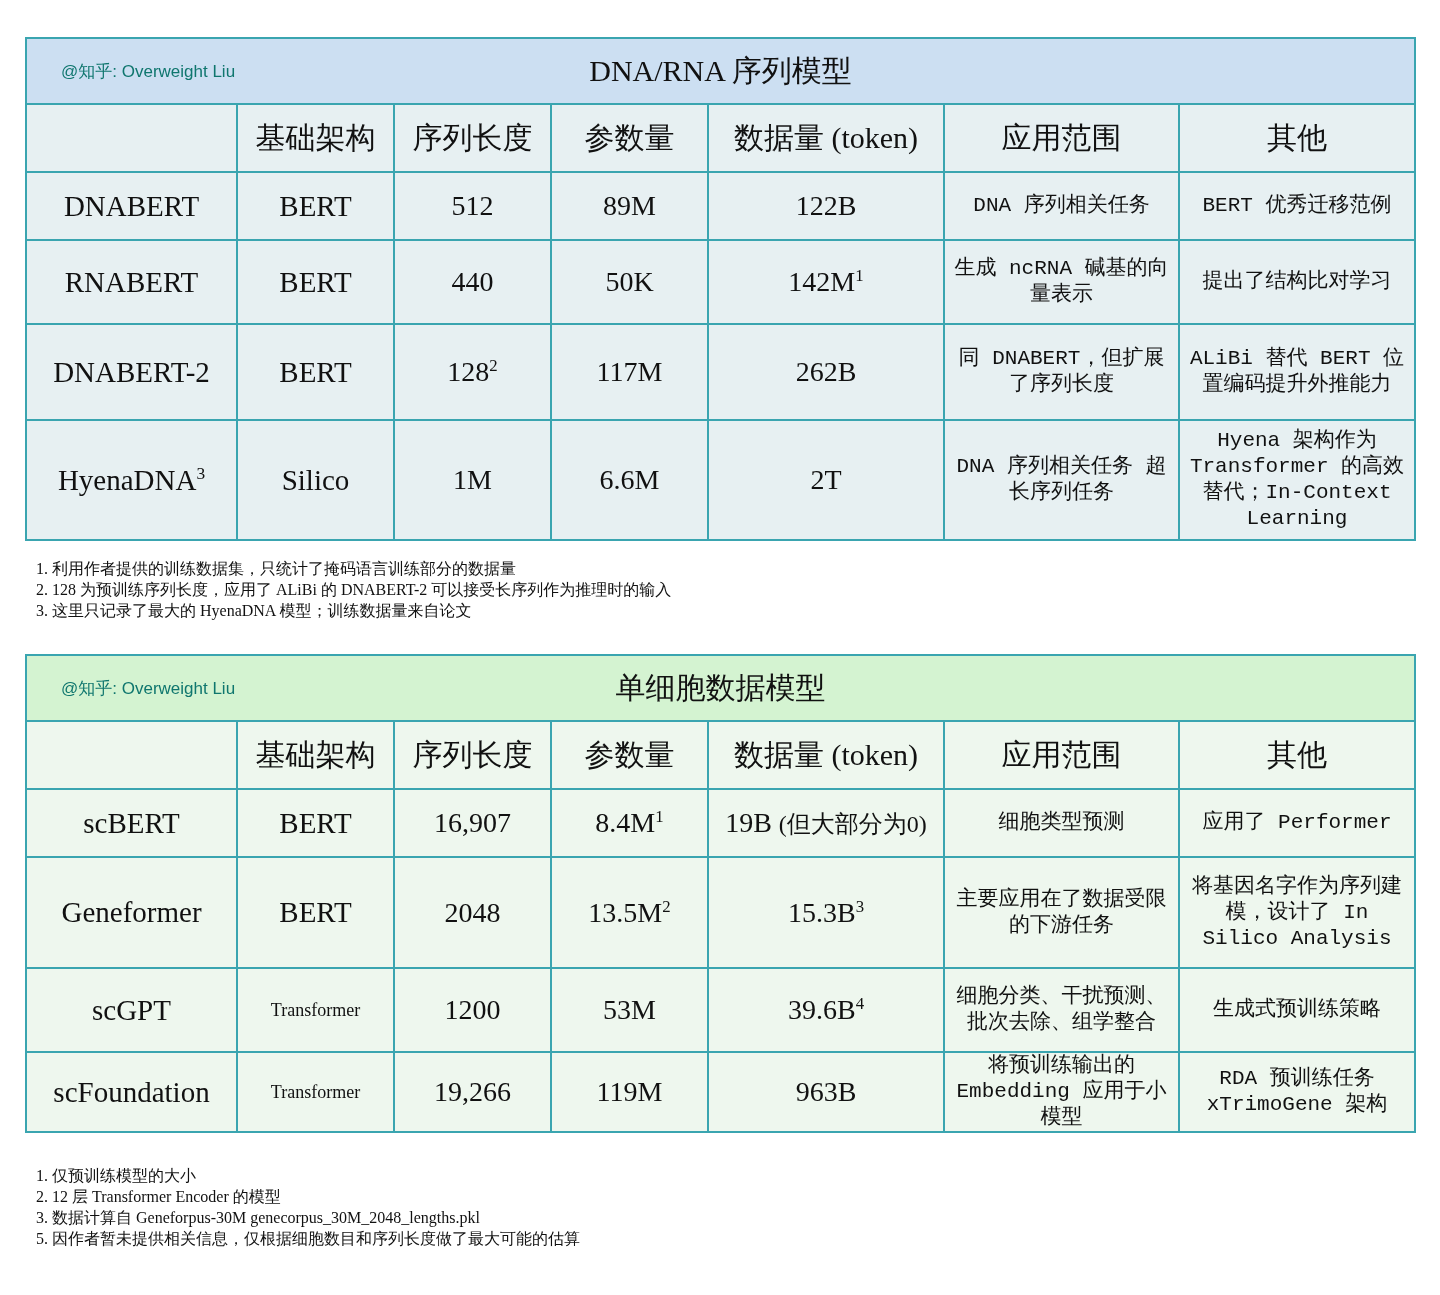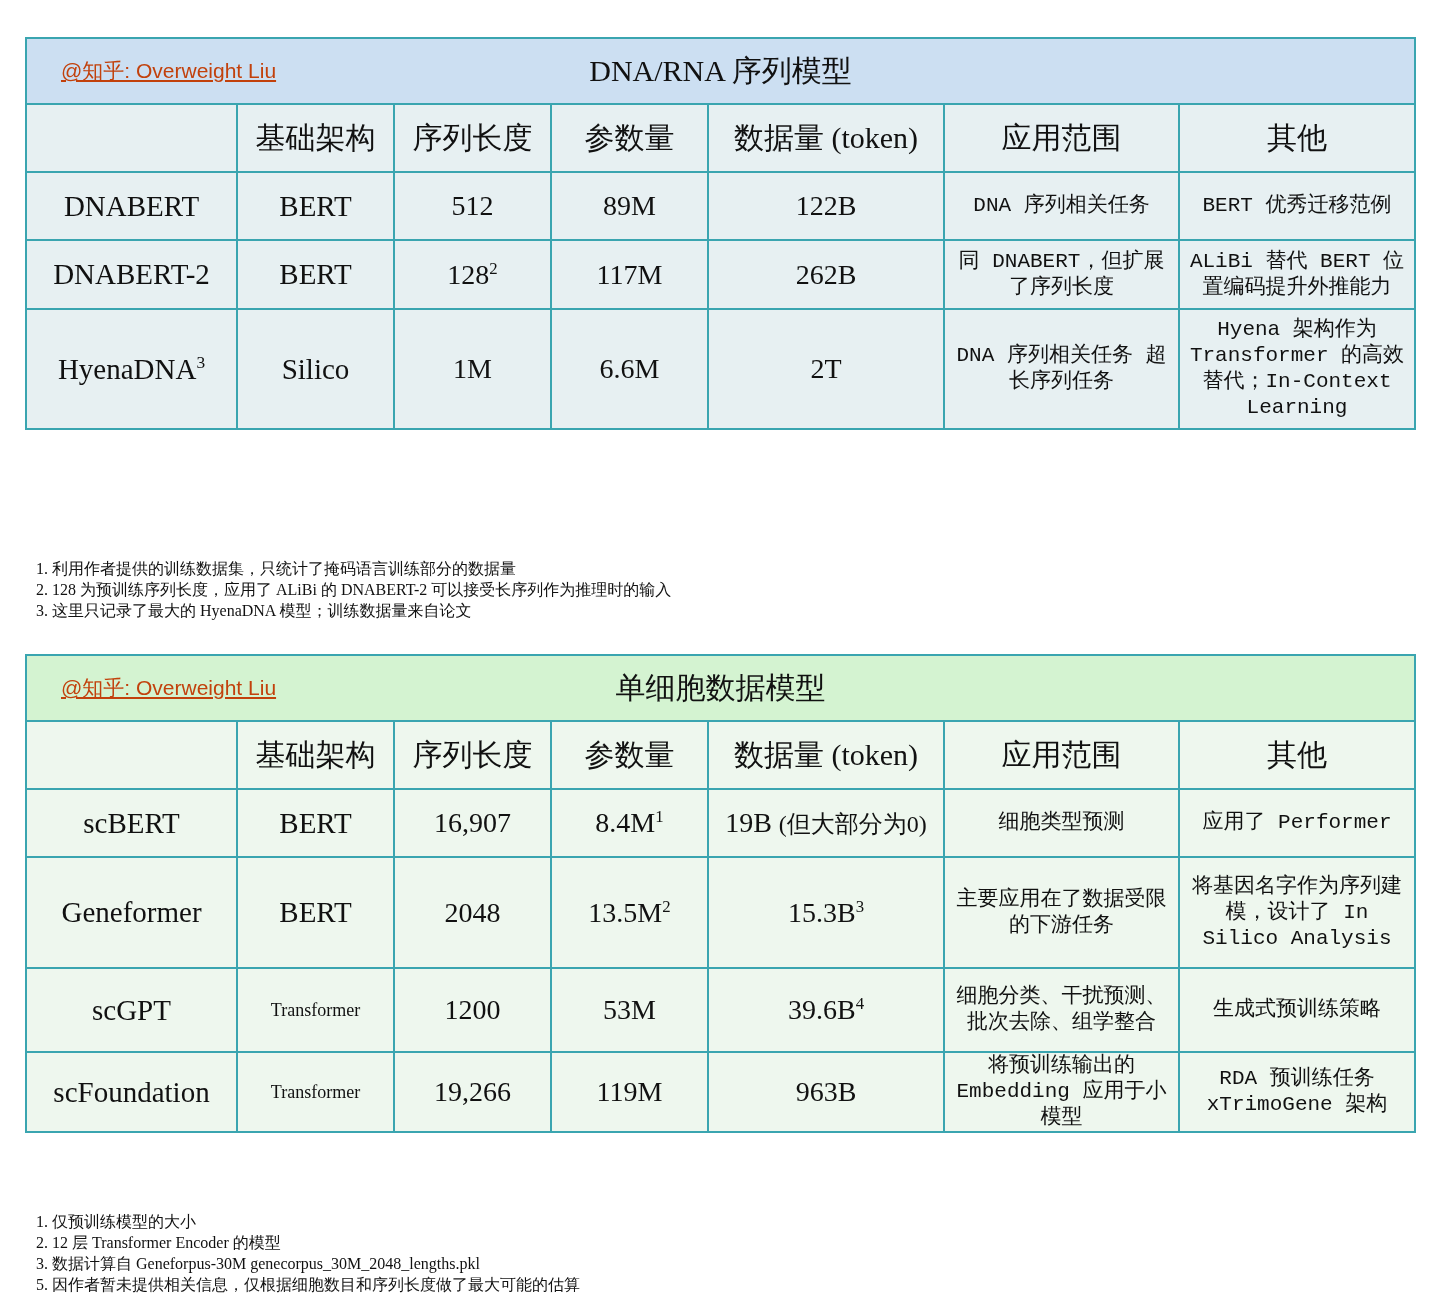--- a/index.html
+++ b/index.html
@@ -6,31 +6,31 @@
   body { width:1440px; height:1295px; position:relative; font-family:"Liberation Serif","DejaVu Serif",serif; color:#111; }
   .tbl { position:absolute; left:25px; width:1390px; border-collapse:collapse; table-layout:fixed; }
   .tbl td, .tbl th { border:2px solid #3aa5b0; text-align:center; vertical-align:middle; padding:0 6px; font-weight:normal; }
   .tbl .title-row td { position:relative; font-size:30px; }
   .t1 { top:37px; }
   .t2 { top:654px; }
   .t1 .title-row td { background:#ccdff2; height:64px; }
   .t1 td.cell { background:#e7f0f2; }
   .t2 .title-row td { background:#d4f3d1; height:64px; }
   .t2 td.cell { background:#eef7ee; }
-  .watermark { position:absolute; left:34px; top:50%; transform:translateY(-50%); font-family:"Liberation Sans","DejaVu Sans",sans-serif; font-size:21px; color:#c2410c;text-decoration:underline; }
+  .watermark { position:absolute; left:34px; top:50%; transform:translateY(-50%); font-family:"Liberation Sans","DejaVu Sans",sans-serif; font-size:17px; color:#0f766e; }
   .hdr { font-size:30px; }
   .name { font-size:29px; }
   .val { font-size:28px; }
   .small { font-size:21px; line-height:26px;font-family:Liberation Mono, monospace; }
   .arch-sm { font-size:18px; }
   sup { font-size:60%; vertical-align:super; line-height:0; }
   .note-paren { font-size:24px; }
   .notes { position:absolute; left:36px; font-size:16px; line-height:21px; }
   .notes1 { top:558px; }
-  .notes2 { top:1211px; }
+  .notes2 { top:1165px; }
   .notes div { white-space:nowrap; }
 </style>
 </head>
 <body>
 
 <table class="tbl t1">
   <colgroup>
     <col style="width:211px">
       <col style="width:157px">
       <col style="width:157px">
@@ -57,21 +57,30 @@
   </tr>
   <tr style="height:68px">
     <td class="cell name"><span>DNABERT</span></td>
     <td class="cell name">BERT</td>
     <td class="cell val">512</td>
     <td class="cell val">89M</td>
     <td class="cell val">122B</td>
     <td class="cell small">DNA 序列相关任务</td>
     <td class="cell small">BERT 优秀迁移范例</td>
   </tr>
-  <tr style="height:69px">
+  <tr style="height:84px">
+    <td class="cell name">RNABERT</td>
+    <td class="cell name">BERT</td>
+    <td class="cell val">440</td>
+    <td class="cell val">50K</td>
+    <td class="cell val"><span>142M</span><sup>1</sup></td>
+    <td class="cell small">生成 ncRNA 碱基的向量表示</td>
+    <td class="cell small">提出了结构比对学习</td>
+  </tr>
+  <tr style="height:96px">
     <td class="cell name">DNABERT-2</td>
     <td class="cell name">BERT</td>
     <td class="cell val"><span>128</span><sup>2</sup></td>
     <td class="cell val">117M</td>
     <td class="cell val">262B</td>
     <td class="cell small">同 DNABERT，但扩展了序列长度</td>
     <td class="cell small">ALiBi 替代 BERT 位置编码提升外推能力</td>
   </tr>
   <tr style="height:120px">
     <td class="cell name"><span>HyenaDNA</span><sup>3</sup></td>

